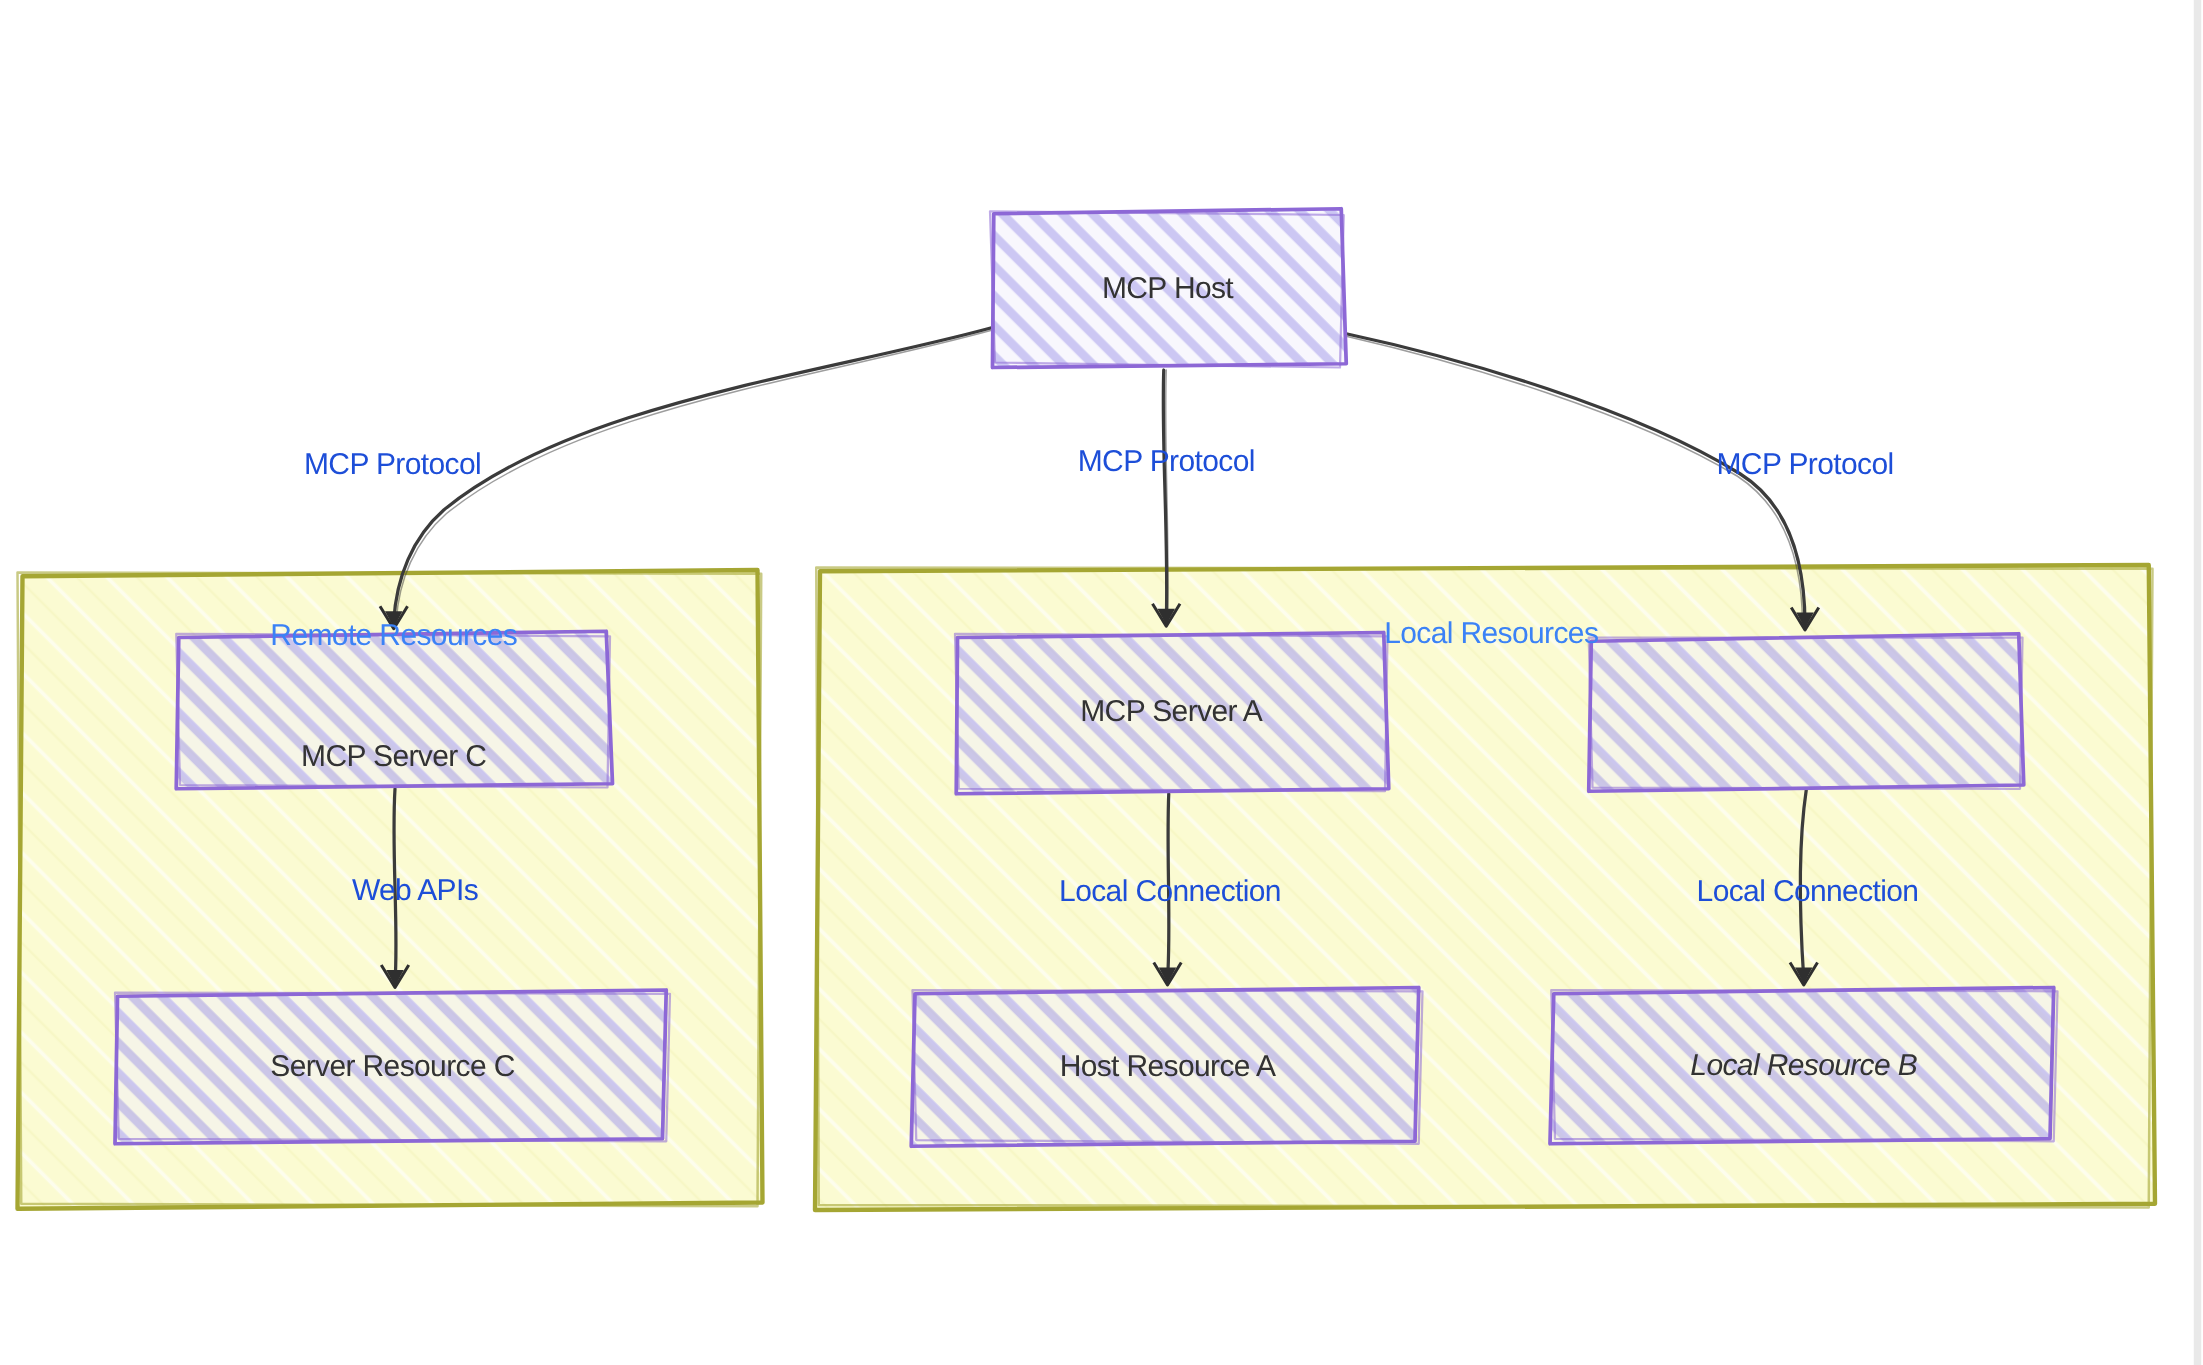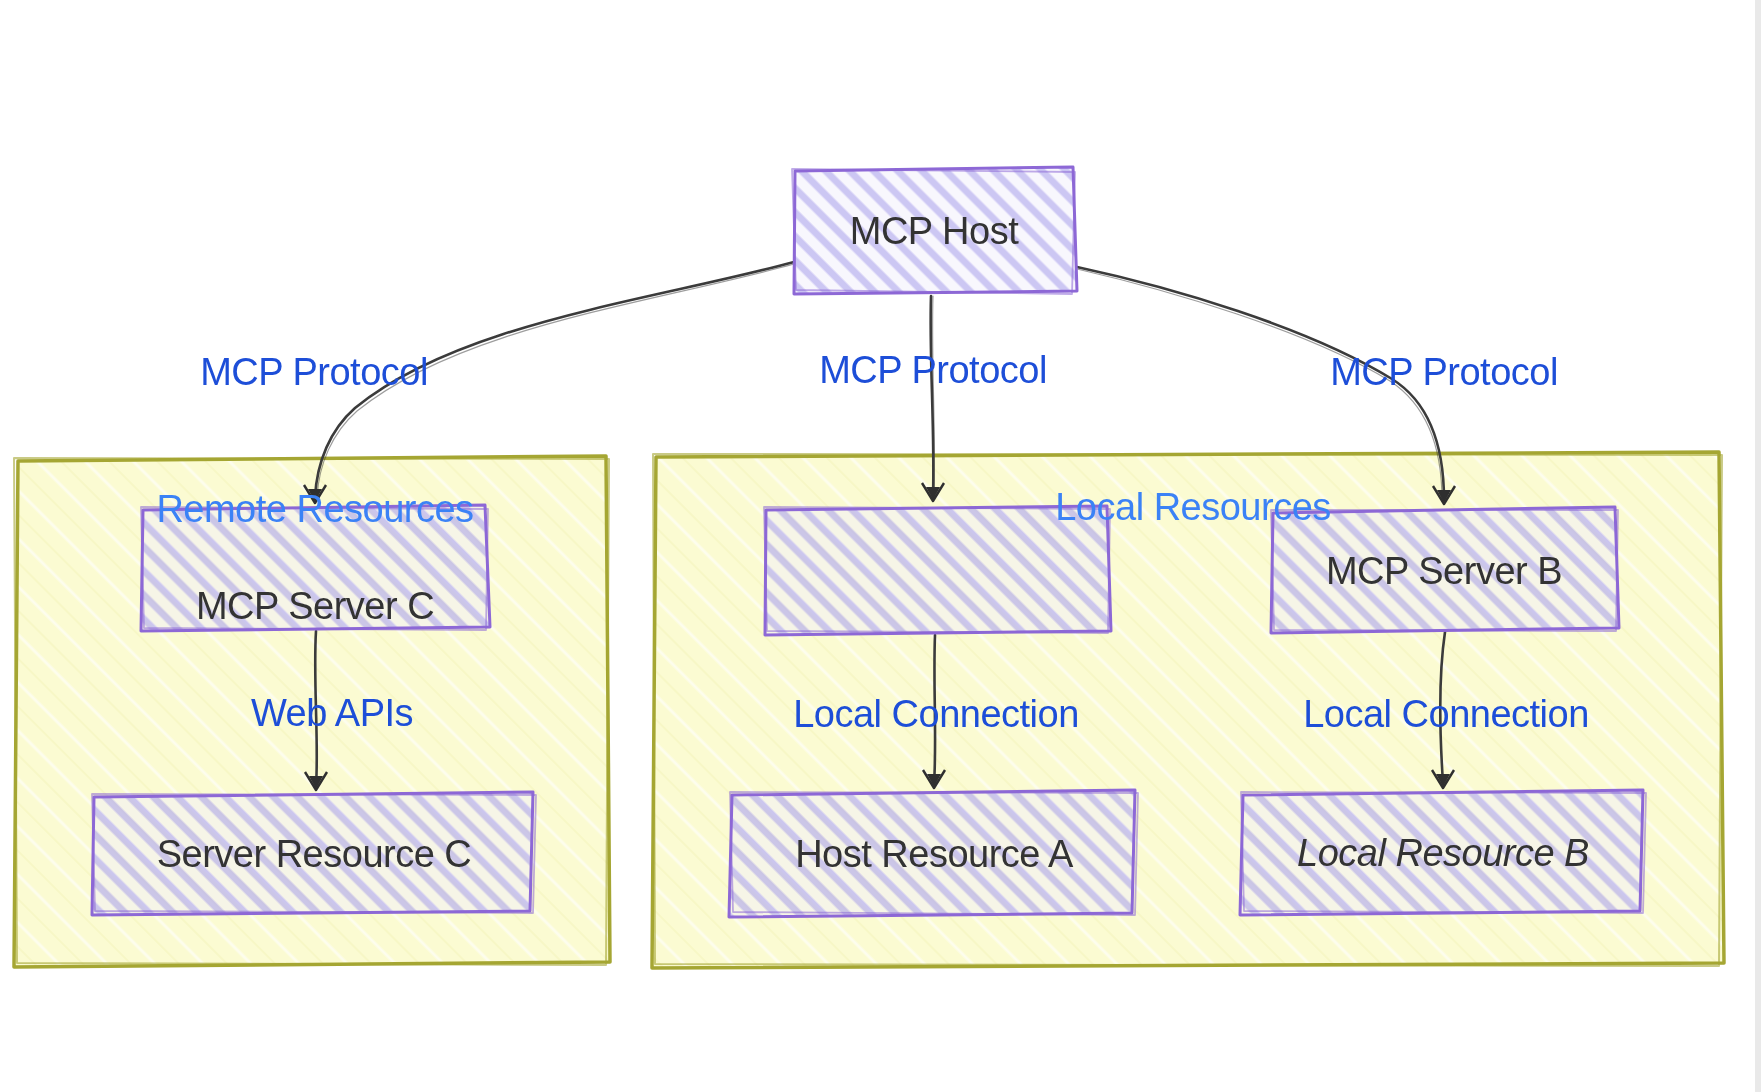--- a/index.html
+++ b/index.html
@@ -15,21 +15,21 @@
   .cluster-over{fill:none;stroke:#a5a633;stroke-width:2;opacity:.6;stroke-linejoin:round;}
   .node-fill{fill:url(#nodeHatch);stroke:#8d68d6;stroke-width:3;stroke-linejoin:round;}
   .node-over{fill:none;stroke:#8d68d6;stroke-width:1.8;opacity:.55;stroke-linejoin:round;}
   .edge{fill:none;stroke:#3b3b3b;stroke-width:2.6;stroke-linecap:round;}
   .edge2{fill:none;stroke:#3b3b3b;stroke-width:1.2;opacity:.5;stroke-linecap:round;}
   .ah{fill:none;stroke:#2f2f2f;stroke-width:2.4;stroke-linejoin:round;}
   .ahf{fill:#2f2f2f;}
   .lbl{
     position:absolute;
     transform:translate(-50%,-50%);
-    font-size:38px;
+    font-size:24px;
     line-height:1;
     color:#333333;
     white-space:nowrap;
     letter-spacing:-0.5px;
   }
   .edge-lbl{color:#1d4ed8;}
   .cluster-title{color:#3b82f6;margin-top:26px;}
   .scrollbar-track{
     position:absolute;top:0;right:1px;width:6px;height:1092px;
     background:#e9e9e9;
@@ -129,22 +129,22 @@
       <path class="ahf" d="M 1436 774 L 1443 787 L 1450 774 Z"></path>
     </g>
   </svg>
 
   <div class="lbl cluster-title" style="left:315px;top:483px;">Remote Resources</div>
   <div class="lbl cluster-title" style="left:1193px;top:481px;">Local Resources</div>
 
   <div class="lbl" style="left:934px;top:231px;">MCP Host</div>
   <div class="lbl" style="left:315px;top:568px;margin-top:38px;">MCP Server C</div>
   <div class="lbl" style="left:314px;top:854px;">Server Resource C</div>
+  <div class="lbl" style="left:937px;top:570px;">MCP Server A</div>
   <div class="lbl" style="left:934px;top:854px;">Host Resource A</div>
-  <div class="lbl" style="left:1444px;top:571px;">MCP Server B</div>
   <div class="lbl" style="left:1443px;top:853px;font-style:italic;">Local Resource B</div>
 
   <div class="lbl edge-lbl" style="left:314px;top:372px;">MCP Protocol</div>
   <div class="lbl edge-lbl" style="left:933px;top:370px;">MCP Protocol</div>
   <div class="lbl edge-lbl" style="left:1444px;top:372px;">MCP Protocol</div>
   <div class="lbl edge-lbl" style="left:332px;top:713px;">Web APIs</div>
   <div class="lbl edge-lbl" style="left:936px;top:714px;">Local Connection</div>
   <div class="lbl edge-lbl" style="left:1446px;top:714px;">Local Connection</div>
 
   <div class="scrollbar-track"></div>

